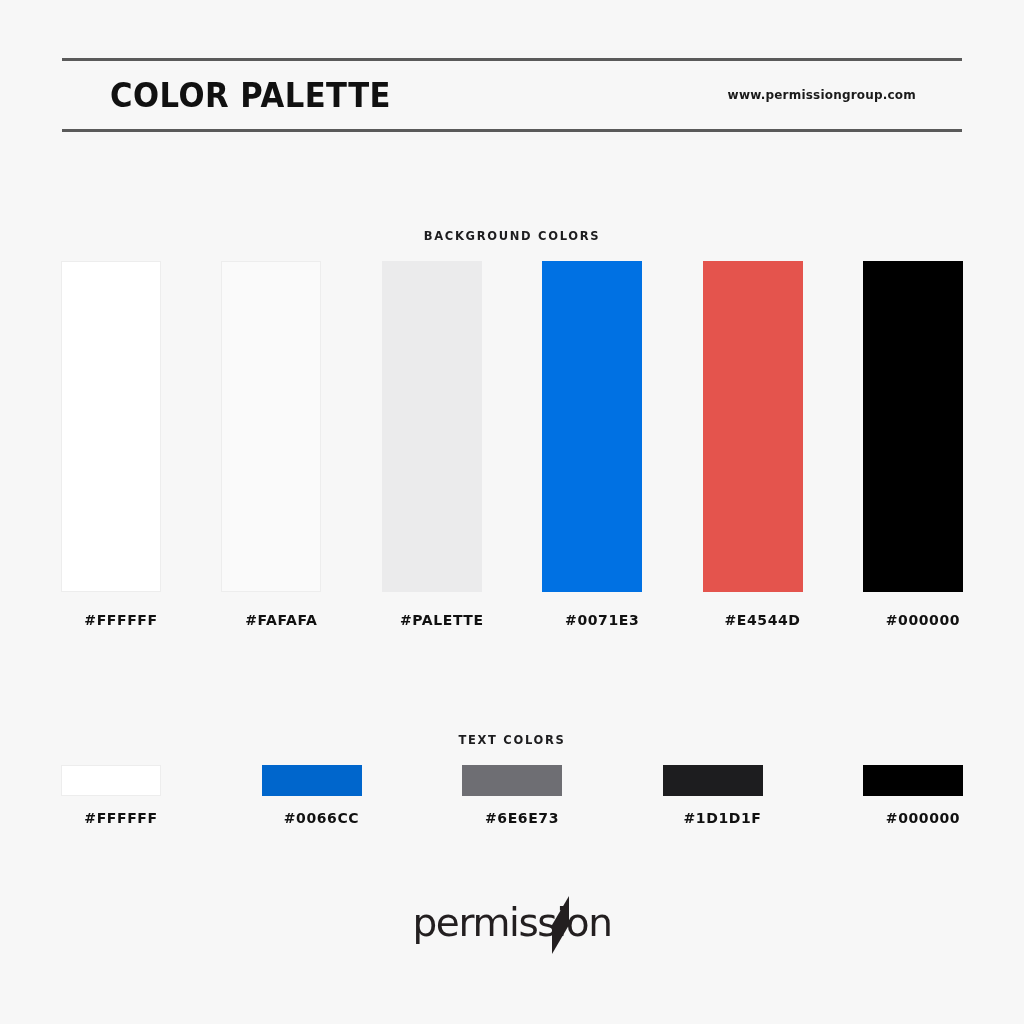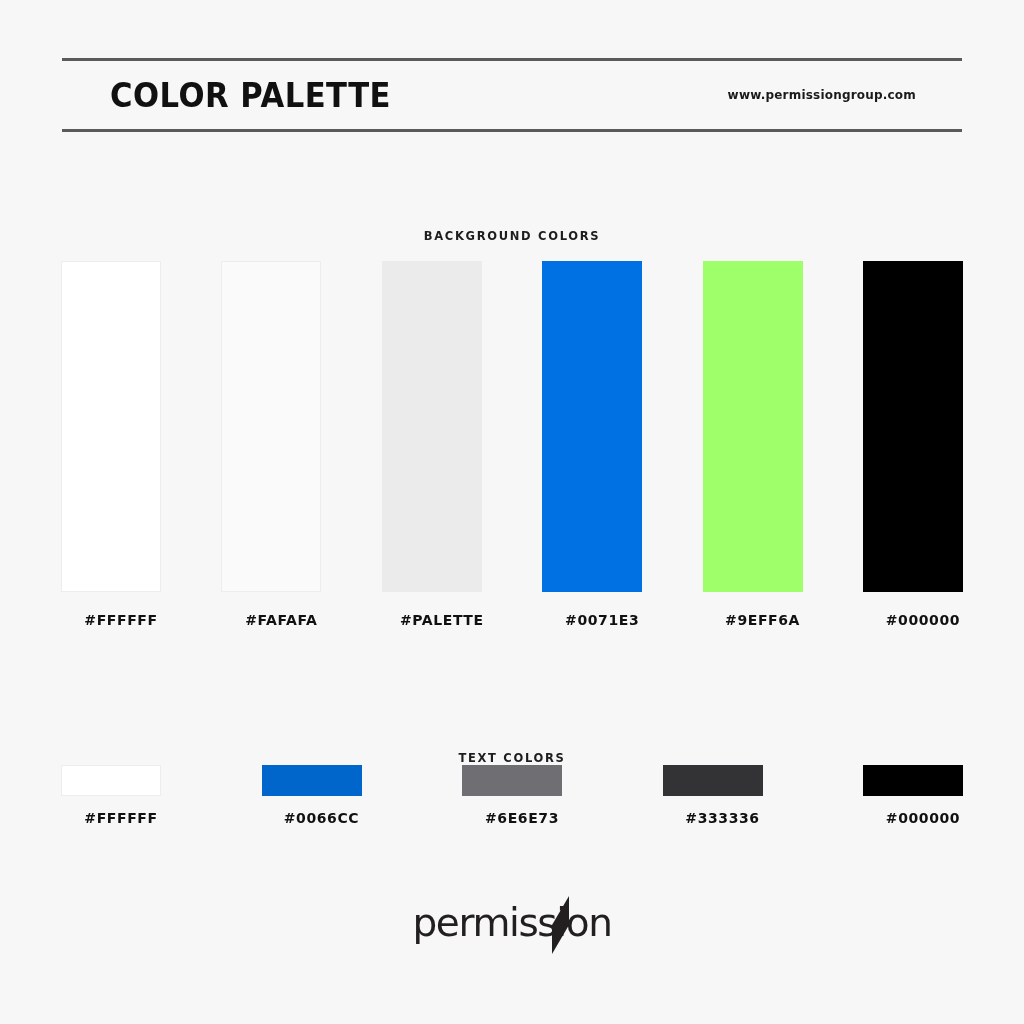--- a/index.html
+++ b/index.html
@@ -69,21 +69,21 @@
     position: absolute;
     width: 100%;
     text-align: center;
     font-family: "DejaVu Sans", sans-serif;
     font-size: 11.5px;
     font-weight: bold;
     letter-spacing: 1.7px;
     color: #1d1d1f;
   }
   #bg-title { top: 229px; }
-  #text-title { top: 751px; }
+  #text-title { top: 733px; }
 
   
   .swatch-row {
     position: absolute;
     left: 61px;
     width: 902px;
     display: flex;
     justify-content: space-between;
   }
   #bg-row { top: 261px; }
@@ -171,22 +171,22 @@
       </div>
       <div class="swatch-cell">
         <div class="swatch-chip" style="background: rgb(235, 235, 236);"></div>
         <div class="swatch-label">#PALETTE</div>
       </div>
       <div class="swatch-cell">
         <div class="swatch-chip" style="background: rgb(0, 113, 227);"></div>
         <div class="swatch-label">#0071E3</div>
       </div>
       <div class="swatch-cell">
-        <div class="swatch-chip" style="background: rgb(158, 255, 106);"></div>
-        <div class="swatch-label">#9EFF6A</div>
+        <div class="swatch-chip" style="background: rgb(228, 84, 77);"></div>
+        <div class="swatch-label">#E4544D</div>
       </div>
       <div class="swatch-cell">
         <div class="swatch-chip" style="background: rgb(0, 0, 0);"></div>
         <div class="swatch-label">#000000</div>
       </div>
     </div>
 
   <div class="section-title" id="text-title">TEXT COLORS</div>
   <div class="swatch-row" id="text-row">
       <div class="swatch-cell">
@@ -195,22 +195,22 @@
       </div>
       <div class="swatch-cell">
         <div class="swatch-chip" style="background: rgb(0, 102, 204);"></div>
         <div class="swatch-label">#0066CC</div>
       </div>
       <div class="swatch-cell">
         <div class="swatch-chip" style="background: rgb(110, 110, 115);"></div>
         <div class="swatch-label">#6E6E73</div>
       </div>
       <div class="swatch-cell">
-        <div class="swatch-chip" style="background: rgb(51, 51, 54);"></div>
-        <div class="swatch-label">#333336</div>
+        <div class="swatch-chip" style="background: rgb(29, 29, 31);"></div>
+        <div class="swatch-label">#1D1D1F</div>
       </div>
       <div class="swatch-cell">
         <div class="swatch-chip" style="background: rgb(0, 0, 0);"></div>
         <div class="swatch-label">#000000</div>
       </div>
     </div>
 
   <div class="logo">
     <div class="logo-wrap">
       <span class="logo-text">permission</span>

